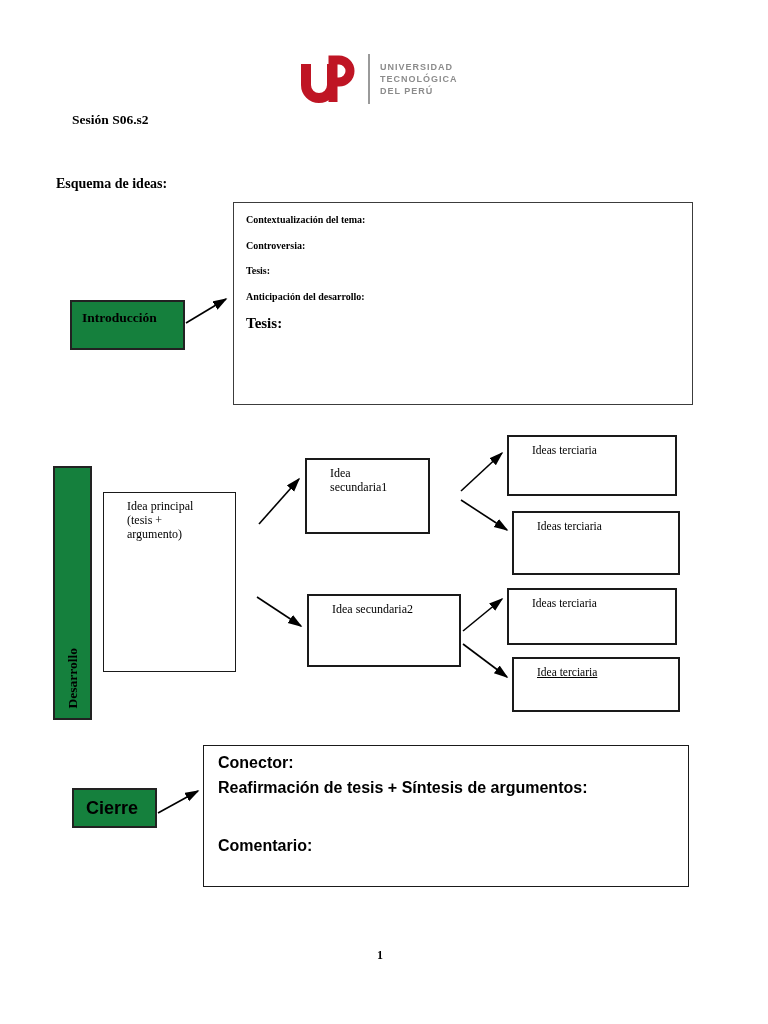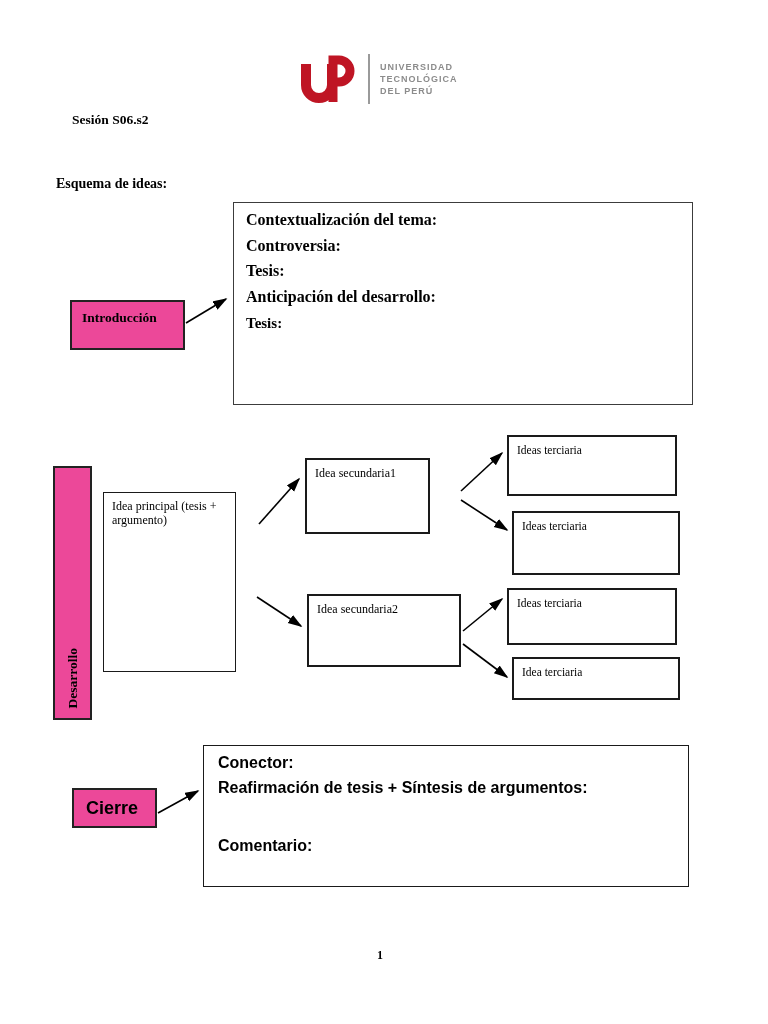--- a/index.html
+++ b/index.html
@@ -11,41 +11,41 @@
   .logo{position:absolute;left:292px;top:52px;display:flex;align-items:center;gap:10px;}
   .logo-divider{width:2px;height:50px;background:#9a9a9a;}
   .logo-text{display:flex;flex-direction:column;justify-content:center;
     font-family:"Liberation Sans",sans-serif;font-size:9px;font-weight:bold;
     letter-spacing:1px;color:#8c8c8c;line-height:12px;}
   
   .header{position:absolute;left:72px;top:112px;font-weight:bold;font-size:13.5px;line-height:15.5px;}
   .section-title{position:absolute;left:56px;top:176px;font-weight:bold;font-size:14px;}
   
   .box{position:absolute;background:#fff;border:1.5px solid #1a1a1a;box-sizing:border-box;}
-  .beige{background:#ec4899;border:2px solid #222;}
+  .beige{background:#15803d;border:2px solid #222;}
   .label-serif{font-weight:bold;font-size:13.5px;}
   
   .intro-box{left:233px;top:202px;width:460px;height:203px;border:1.2px solid #3c3c3c;padding:10px 12px;}
-  .intro-box .field{font-weight:bold;font-size:16px;line-height:13px;margin-bottom:12.5px;}
+  .intro-box .field{font-weight:bold;font-size:10px;line-height:13px;margin-bottom:12.5px;}
   .intro-box .big-field{font-weight:bold;font-size:15px;margin-top:9px;}
   
   .intro-label{left:70px;top:300px;width:115px;height:50px;padding:8px 0 0 10px;}
   
   .des-box{left:53px;top:466px;width:39px;height:254px;display:flex;justify-content:center;align-items:flex-end;padding-bottom:10px;}
   .v-text{writing-mode:vertical-rl;transform:rotate(180deg);font-weight:bold;font-size:13.5px;}
   
-  .plain{font-size:12px;padding:6px 8px;line-height:14px;}
+  .plain{font-size:12px;padding:6px 23px;line-height:14px;}
   .main-idea{left:103px;top:492px;width:133px;height:180px;border-width:1.4px;}
   .sec1{left:305px;top:458px;width:125px;height:76px;border-width:2px;}
   .sec2{left:307px;top:594px;width:154px;height:73px;border-width:2px;}
   .ter{font-size:11.5px;border-width:2px;}
   .ter1{left:507px;top:435px;width:170px;height:61px;}
   .ter2{left:512px;top:511px;width:168px;height:64px;}
   .ter3{left:507px;top:588px;width:170px;height:57px;}
-  .ter4{left:512px;top:657px;width:168px;height:43px;}
+  .ter4{left:512px;top:657px;width:168px;height:55px;text-decoration:underline;}
   
   .cierre-label{left:72px;top:788px;width:85px;height:40px;
     font-family:"Liberation Sans",sans-serif;font-weight:bold;font-size:18px;
     display:flex;align-items:center;padding-left:12px;}
   .cierre-box{left:203px;top:745px;width:486px;height:142px;border:1.4px solid #1a1a1a;
     padding:10px 14px;font-family:"Liberation Sans",sans-serif;}
   .cierre-box .field{font-weight:bold;font-size:16px;line-height:13px;}
   .cierre-box .f1{margin-bottom:12px;}
   .cierre-box .f2{margin-bottom:45px;}
   

